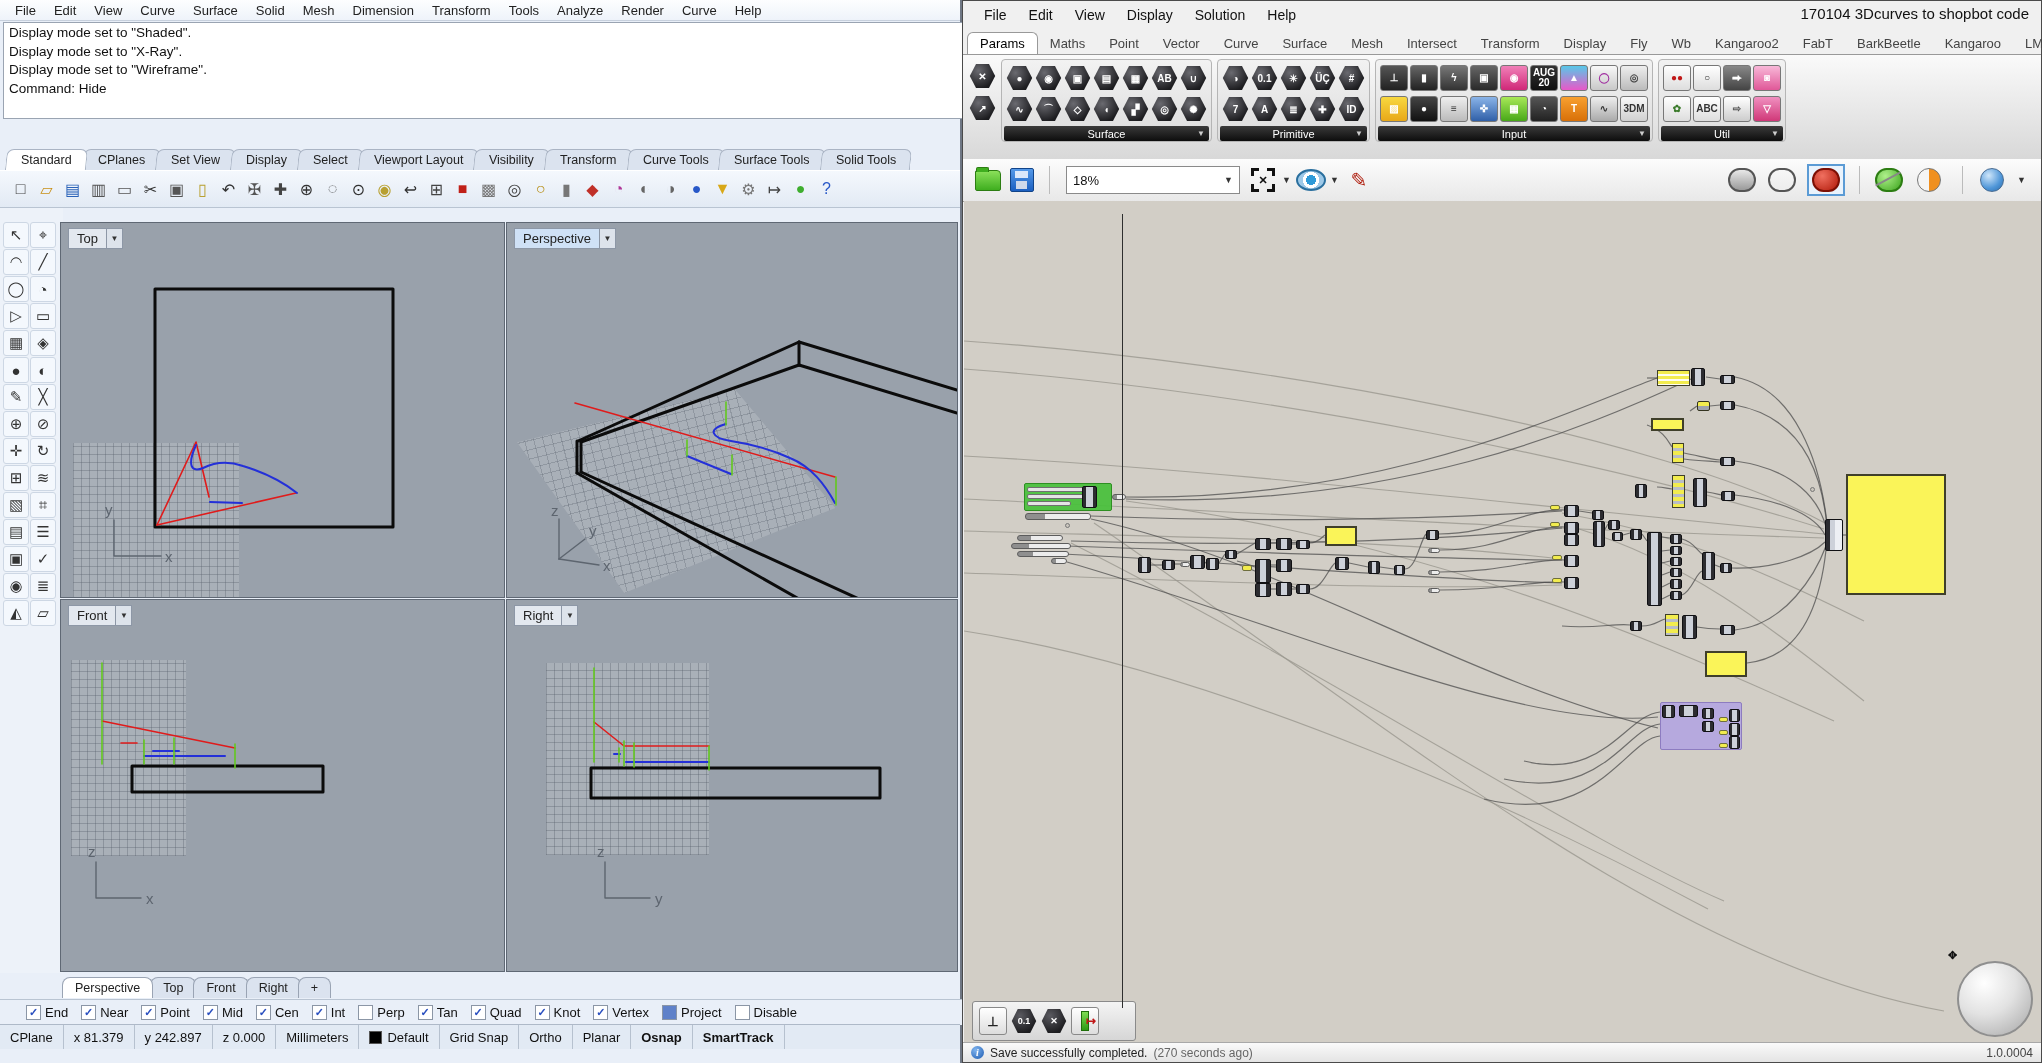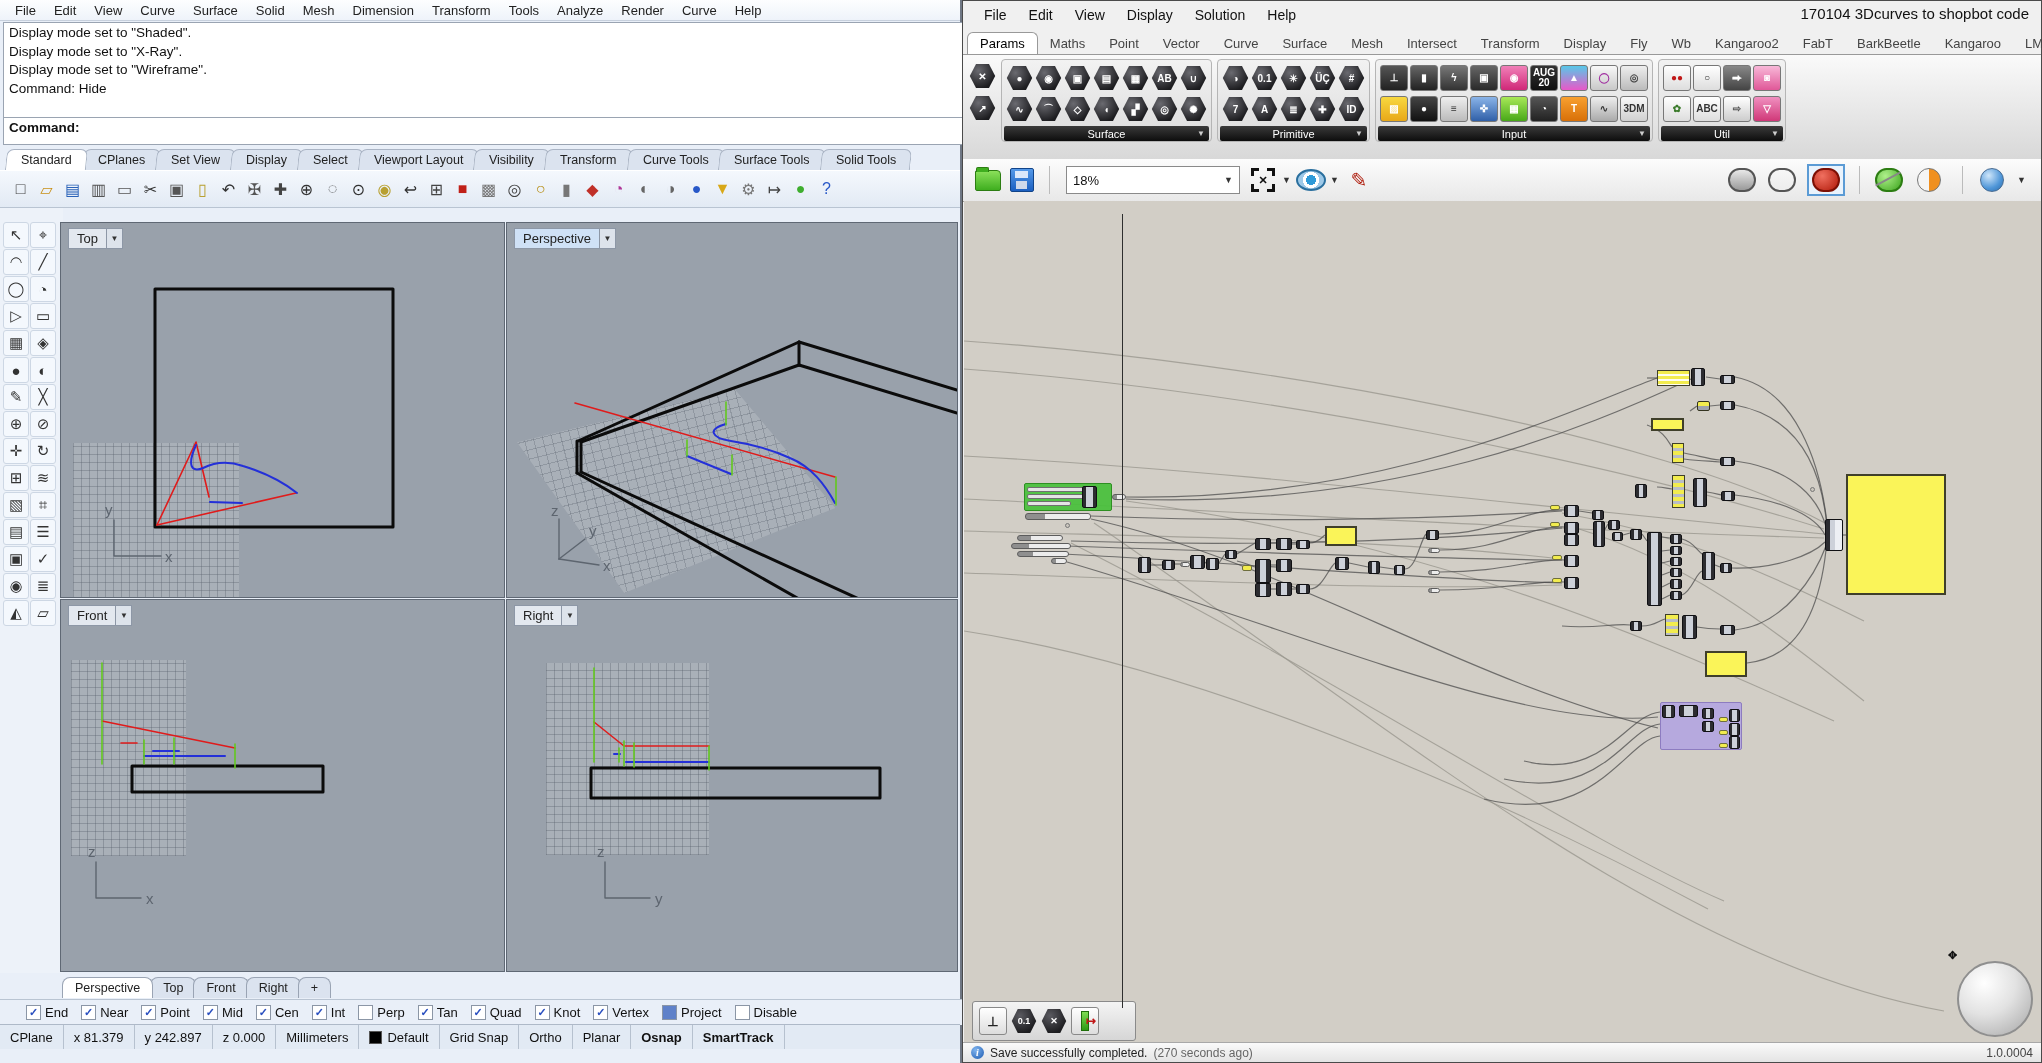--- a/index.html
+++ b/index.html
@@ -152,21 +152,20 @@
         <span class="mitem">Render</span>
         <span class="mitem">Curve</span>
         <span class="mitem">Help</span>
       </div>
     <div id="cmdhist">
         <div>Display mode set to "Shaded".</div>
         <div>Display mode set to "X-Ray".</div>
         <div>Display mode set to "Wireframe".</div>
         <div>Command: Hide</div>
       </div>
-    <div id="cmdline">Command:</div>
     <div id="rtabs">
         <span class="rtab act"><span>Standard</span></span>
         <span class="rtab"><span>CPlanes</span></span>
         <span class="rtab"><span>Set View</span></span>
         <span class="rtab"><span>Display</span></span>
         <span class="rtab"><span>Select</span></span>
         <span class="rtab"><span>Viewport Layout</span></span>
         <span class="rtab"><span>Visibility</span></span>
         <span class="rtab"><span>Transform</span></span>
         <span class="rtab"><span>Curve Tools</span></span>

